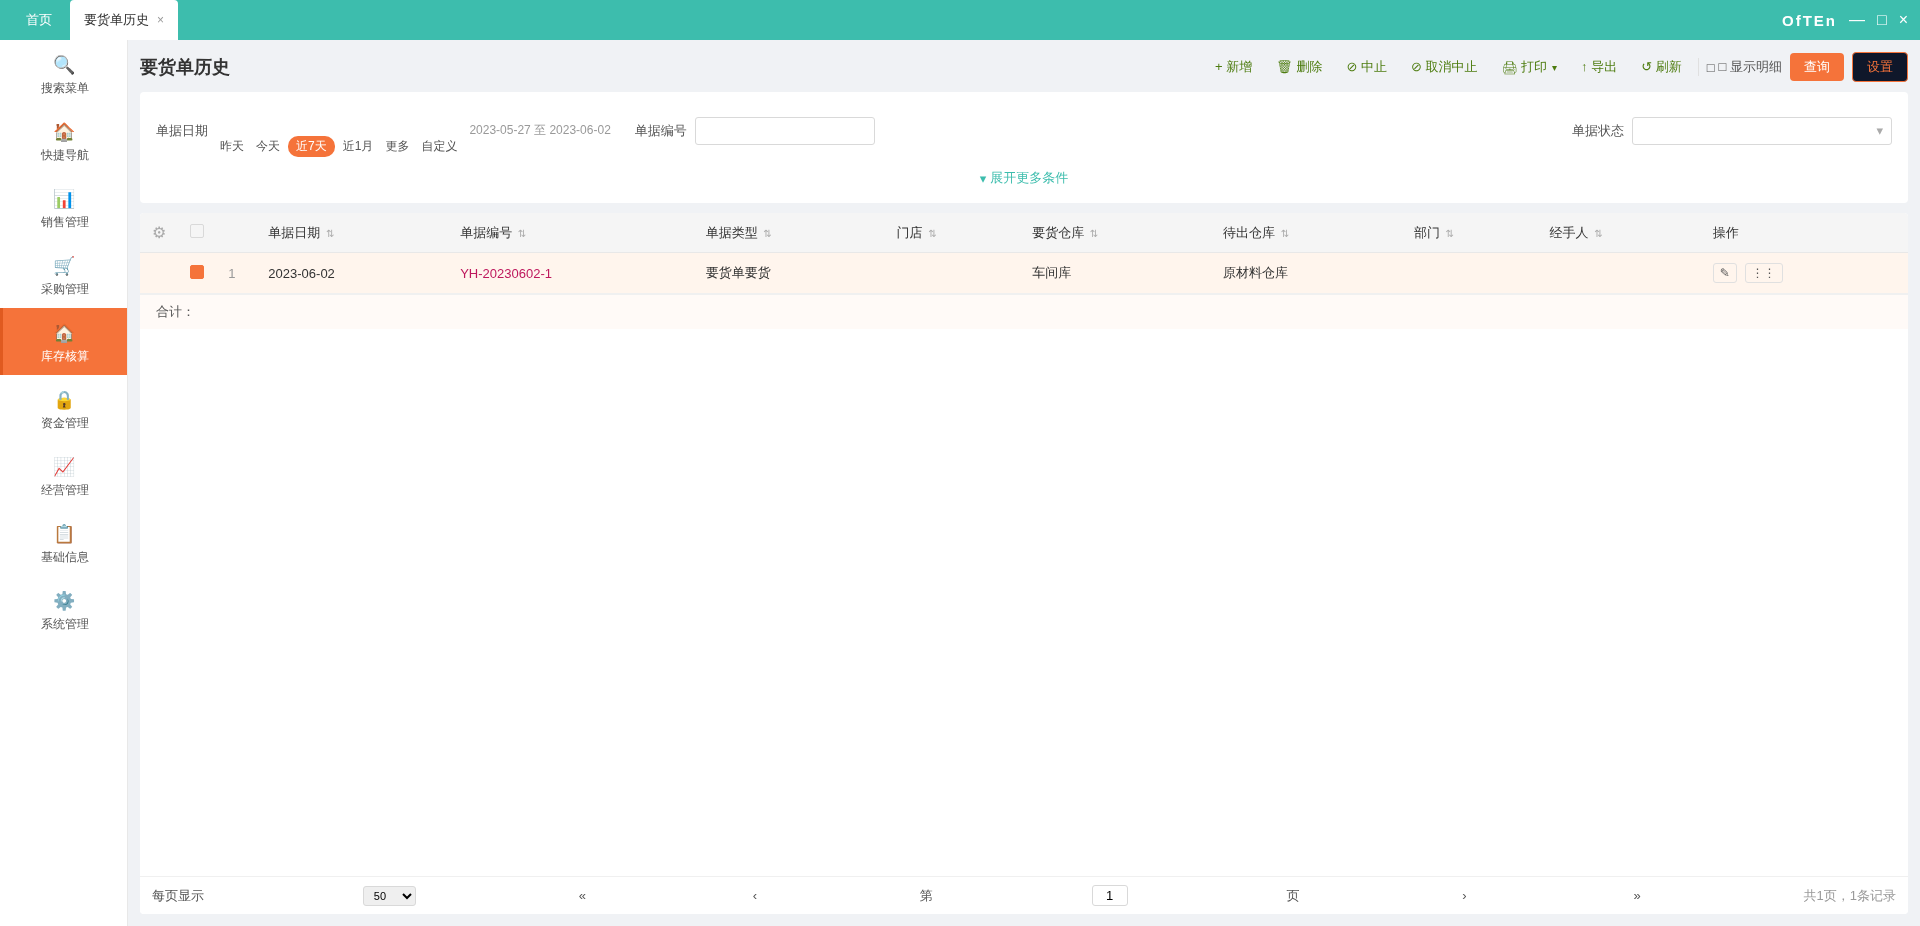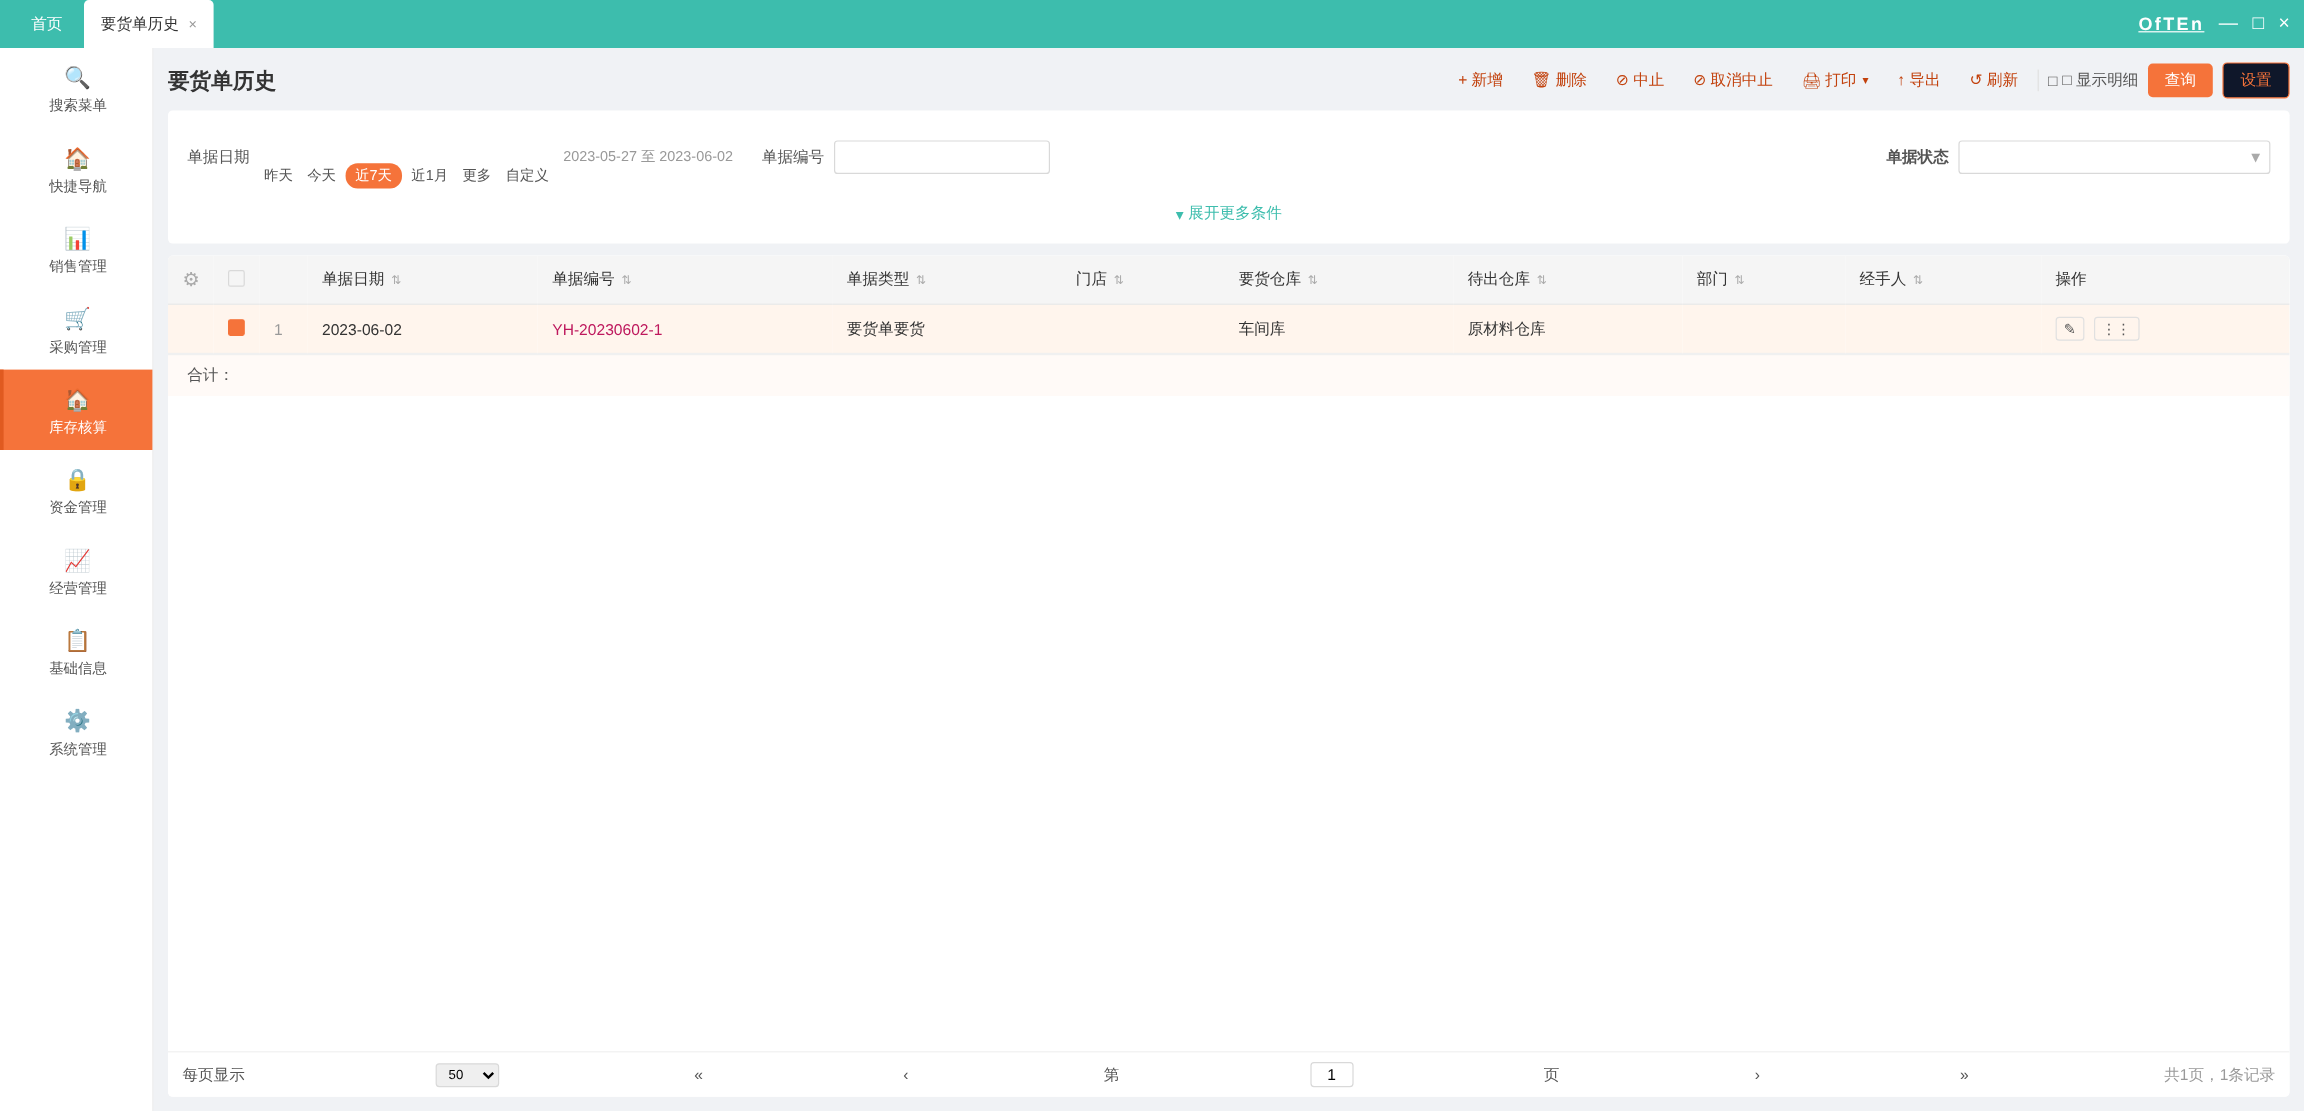--- a/index.html
+++ b/index.html
@@ -23,21 +23,21 @@
     .sidebar-item.active { background: #f5733a; color: #fff; border-left: 3px solid #e05a20; }
     .sidebar-item .icon { font-size: 18px; }
 
     
     .content { flex: 1; display: flex; flex-direction: column; overflow: hidden; background: #f0f2f5; padding: 12px; gap: 10px; }
 
     
     .page-header { display: flex; align-items: center; justify-content: space-between; }
     .page-title { font-size: 18px; font-weight: bold; color: #333; }
     .toolbar { display: flex; align-items: center; gap: 8px; }
-    .toolbar-btn { display: flex; align-items: center; gap: 3px; font-size: 13px; color: #c2410c; cursor: pointer; padding: 4px 8px; border-radius: 3px; border: none; background: transparent; white-space: nowrap; }
+    .toolbar-btn { display: flex; align-items: center; gap: 3px; font-size: 13px; color: #4d7c0f; cursor: pointer; padding: 4px 8px; border-radius: 3px; border: none; background: transparent; white-space: nowrap; }
     .toolbar-btn.primary { background: #f5733a; color: #fff; border-radius: 4px; padding: 5px 14px; font-size: 13px; }
     .toolbar-btn.secondary { background: #0f172a; border: 1px solid #f5733a; color: #f5733a; border-radius: 4px; padding: 5px 14px; }
     .toolbar-divider { width: 1px; height: 18px; background: #e0e0e0; }
     .display-detail-btn { display: flex; align-items: center; gap: 4px; font-size: 13px; color: #555; }
 
     
     .filter-bar { background: #fff; border-radius: 4px; padding: 12px 16px; display: flex; flex-direction: column; gap: 8px; }
     .filter-row { display: flex; align-items: center; gap: 24px; }
     .filter-item { display: flex; align-items: center; gap: 8px; }
     .filter-label { color: #555; font-size: 13px; white-space: nowrap; }
@@ -84,21 +84,21 @@
 
 <div class="top-bar">
   <div class="top-bar-tab home">
     <span>首页</span>
   </div>
   <div class="top-bar-tab active">
     <span>要货单历史</span>
     <span class="close-btn">×</span>
   </div>
   <div class="top-bar-right">
-    <span style="color:#fff;font-size:15px;font-weight:bold;letter-spacing:2px;text-decoration:underline;">OfTEn</span>
+    <span style="color:#fff;font-size:15px;font-weight:bold;letter-spacing:2px;">OfTEn</span>
     <span style="color:#fff;font-size:16px;cursor:pointer;">—</span>
     <span style="color:#fff;font-size:16px;cursor:pointer;">□</span>
     <span style="color:#fff;font-size:16px;cursor:pointer;">×</span>
   </div>
 </div>
 
 <div class="main-layout">
 
   <div class="sidebar">
     <div class="sidebar-item">
@@ -177,21 +177,21 @@
             <span class="date-btn">近1月</span>
             <span class="date-btn">更多</span>
             <span class="date-btn">自定义</span>
           </div>
           <span class="date-range">2023-05-27 至 2023-06-02</span>
         </div>
         <div class="filter-item">
           <span class="filter-label">单据编号</span>
           <input class="filter-input" type="text" style="">
         </div>
-        <div class="filter-item" style="margin-left:auto;font-weight:bold;">
+        <div class="filter-item" style="margin-left:auto;">
           <span class="filter-label">单据状态</span>
           <div class="filter-select" style="width:260px;">
             <span></span>
             <span style="color:#aaa;">▾</span>
           </div>
         </div>
       </div>
       <div class="filter-row">
         <div class="expand-btn" style="width:100%;">
           <span>▾</span>

